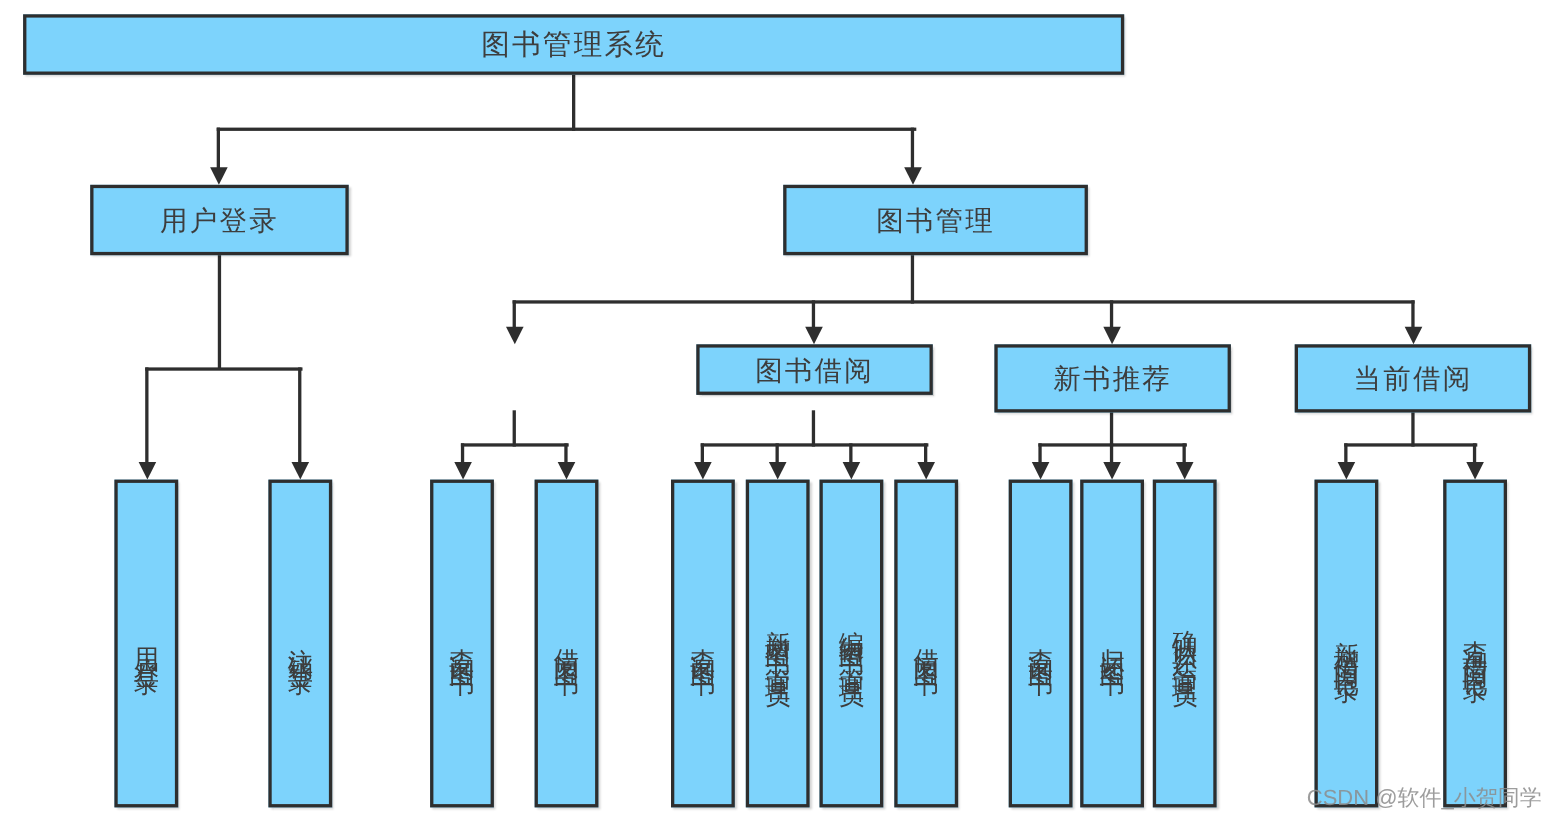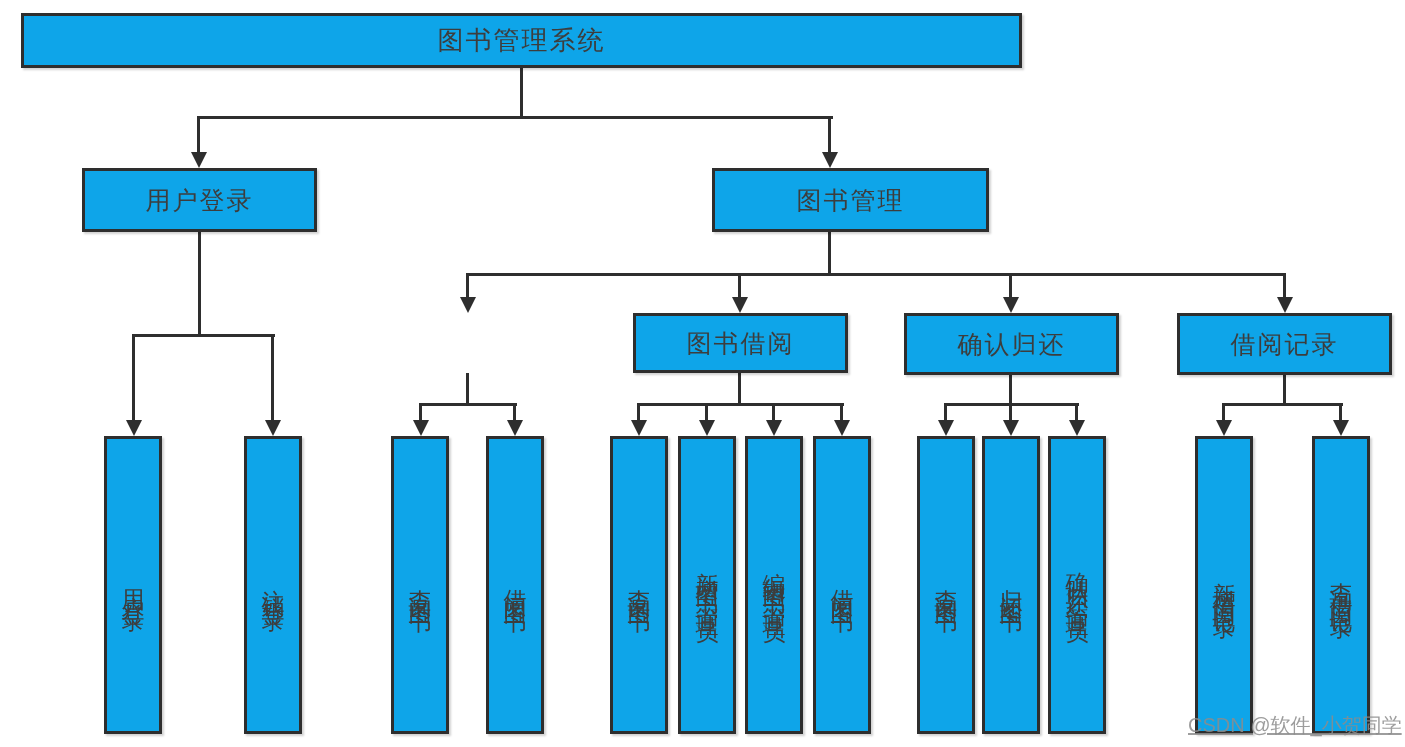--- a/index.html
+++ b/index.html
@@ -1,42 +1,42 @@
 <!DOCTYPE html>
 <html><head>
 <meta charset="utf-8">
 <style>
   html,body{margin:0;padding:0;background:#fff;}
   .canvas{
     position:relative;width:1405px;height:747px;background:#ffffff;
     font-family:"Liberation Sans","DejaVu Sans",sans-serif;overflow:hidden;
   }
   .box{
-    position:absolute;box-sizing:border-box;background:#0ea5e9;
+    position:absolute;box-sizing:border-box;background:#7dd3fc;
     border:3px solid #2e2e2e;box-shadow:2px 2px 2px rgba(0,0,0,0.18);
     display:flex;align-items:center;justify-content:center;
     color:#3d3d3d;font-size:25px;letter-spacing:2px;white-space:nowrap;
     z-index:2;
   }
   .root-box{font-size:26px;}
   .vbox{
     writing-mode:vertical-rl;text-orientation:mixed;
     font-size:23px;letter-spacing:7px;line-height:1;
     display:flex;align-items:center;justify-content:center;
   }
   .hl{position:absolute;height:3px;background:#2e2e2e;z-index:1;}
   .vl{position:absolute;width:3px;background:#2e2e2e;z-index:1;}
   .ah{
     position:absolute;width:0;height:0;z-index:1;
     border-left:8px solid transparent;border-right:8px solid transparent;
     border-top:16px solid #2e2e2e;
   }
   .watermark{
     position:absolute;left:1188px;top:712px;z-index:5;
-    font-size:20px;color:rgba(140,140,140,0.85);white-space:nowrap;text-decoration:underline;
+    font-size:20px;color:rgba(140,140,140,0.85);white-space:nowrap;
   }
 </style>
 </head>
 <body>
 
 <div class="canvas">
 
   <div class="vl" style="left:520px;top:66px;height:53px;"></div>
   <div class="hl" style="left:197px;top:116px;width:636px;"></div>
   <div class="vl" style="left:197px;top:116px;height:37px;"></div>
@@ -94,23 +94,23 @@
   <div class="vl" style="left:1222px;top:403px;height:19px;"></div>
   <div class="ah" style="left:1216px;top:420px;"></div>
   <div class="vl" style="left:1339px;top:403px;height:19px;"></div>
   <div class="ah" style="left:1333px;top:420px;"></div>
 
   <div class="box root-box" style="left:21px;top:13px;width:1001px;height:55px;">图书管理系统</div>
 
   <div class="box" style="left:82px;top:168px;width:235px;height:64px;">用户登录</div>
   <div class="box" style="left:712px;top:168px;width:277px;height:64px;">图书管理</div>
 
-  <div class="box" style="left:633px;top:313px;width:215px;height:60px;">图书借阅</div>
-  <div class="box" style="left:904px;top:313px;width:215px;height:62px;">确认归还</div>
-  <div class="box" style="left:1177px;top:313px;width:215px;height:62px;">借阅记录</div>
+  <div class="box" style="left:633px;top:313px;width:215px;height:46px;">图书借阅</div>
+  <div class="box" style="left:904px;top:313px;width:215px;height:62px;">新书推荐</div>
+  <div class="box" style="left:1177px;top:313px;width:215px;height:62px;">当前借阅</div>
 
   <div class="box vbox" style="left:104px;top:436px;width:58px;height:298px;">用户登录</div>
   <div class="box vbox" style="left:244px;top:436px;width:58px;height:298px;">注销登录</div>
 
   <div class="box vbox" style="left:391px;top:436px;width:58px;height:298px;">查询图书</div>
   <div class="box vbox" style="left:486px;top:436px;width:58px;height:298px;">借阅图书</div>
 
   <div class="box vbox" style="left:610px;top:436px;width:58px;height:298px;">查询图书</div>
   <div class="box vbox" style="left:678px;top:436px;width:58px;height:298px;">新增图书（管理员）</div>
   <div class="box vbox" style="left:745px;top:436px;width:58px;height:298px;">编辑图书（管理员）</div>

